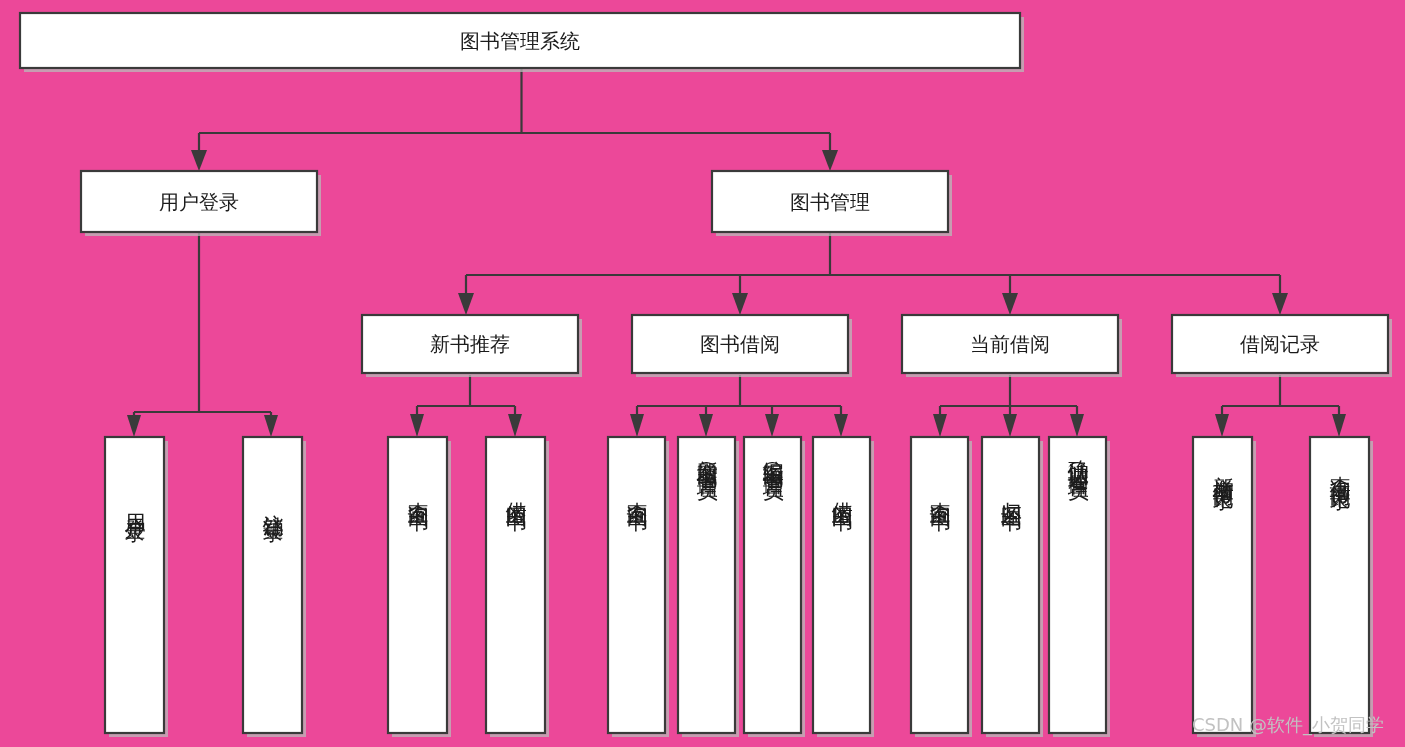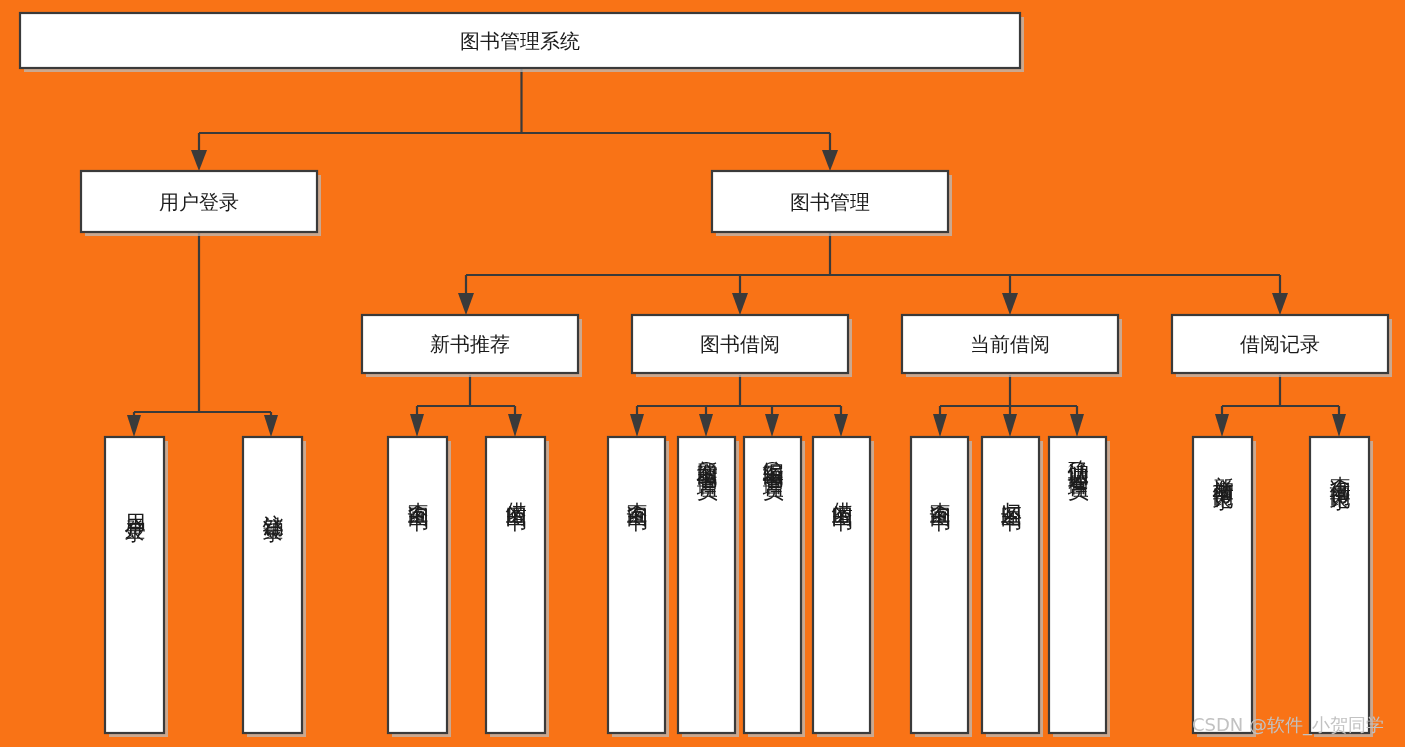--- a/index.html
+++ b/index.html
@@ -8,21 +8,21 @@
     padding: 0;
     background: #ffffff;
   }
   body {
     font-family: "DejaVu Sans", "Liberation Sans", sans-serif;
   }
   #diagram-root {
     position: relative;
     width: 1405px;
     height: 747px;
-    background: #f97316;
+    background: #ec4899;
     overflow: hidden;
   }
   svg.diagram-canvas {
     position: absolute;
     left: 0;
     top: 0;
     width: 1405px;
     height: 747px;
   }
   .node-box {

